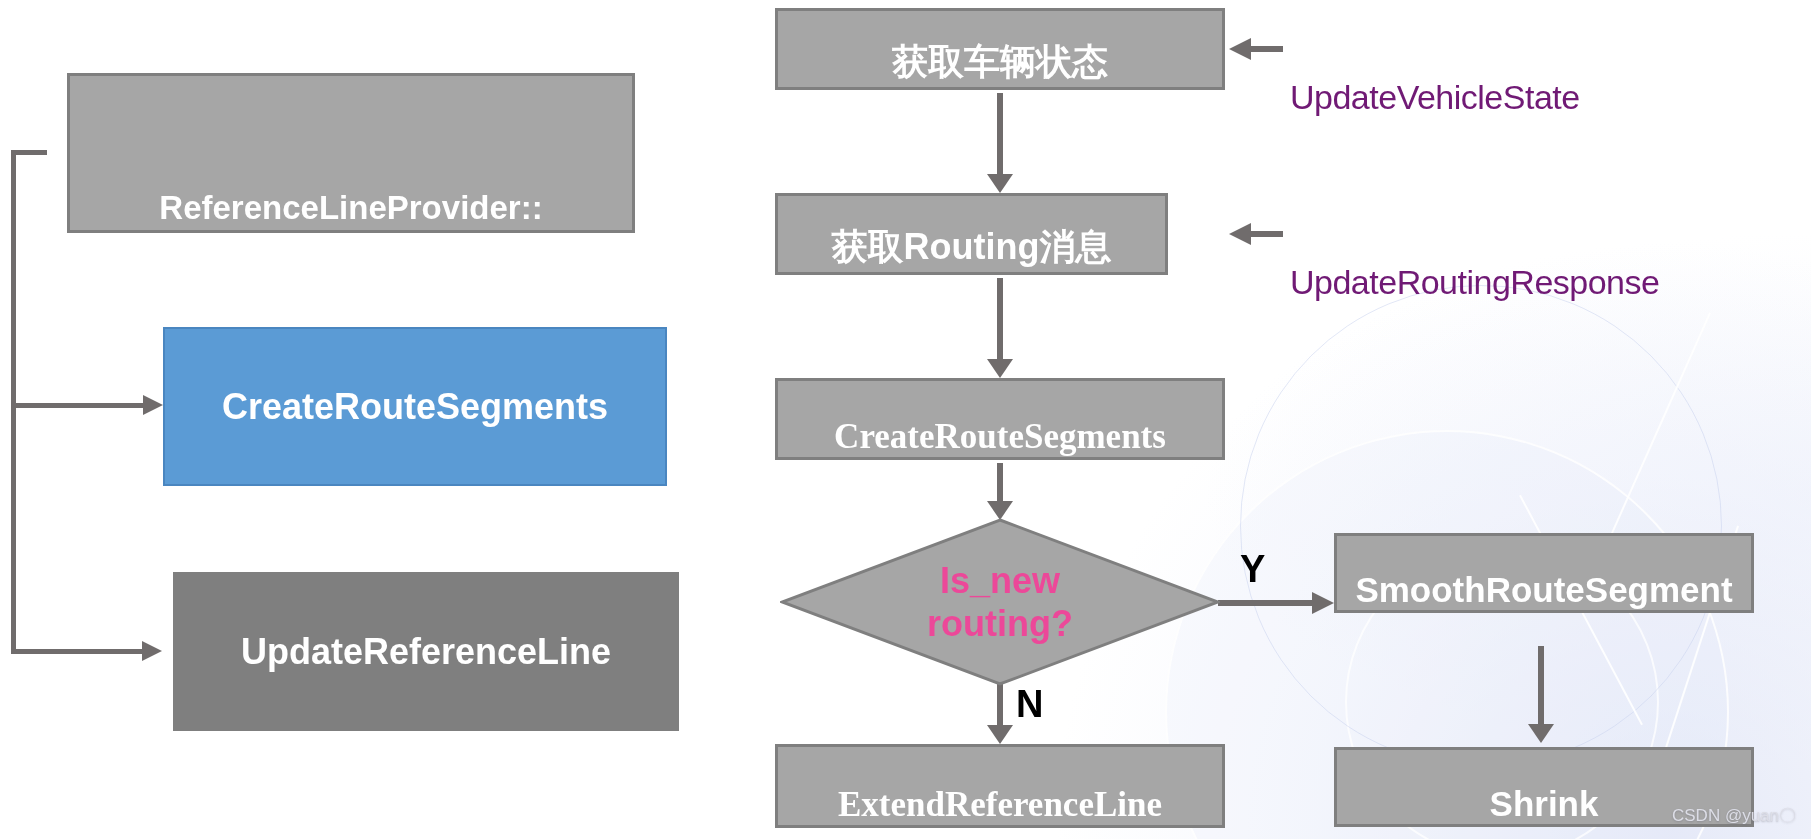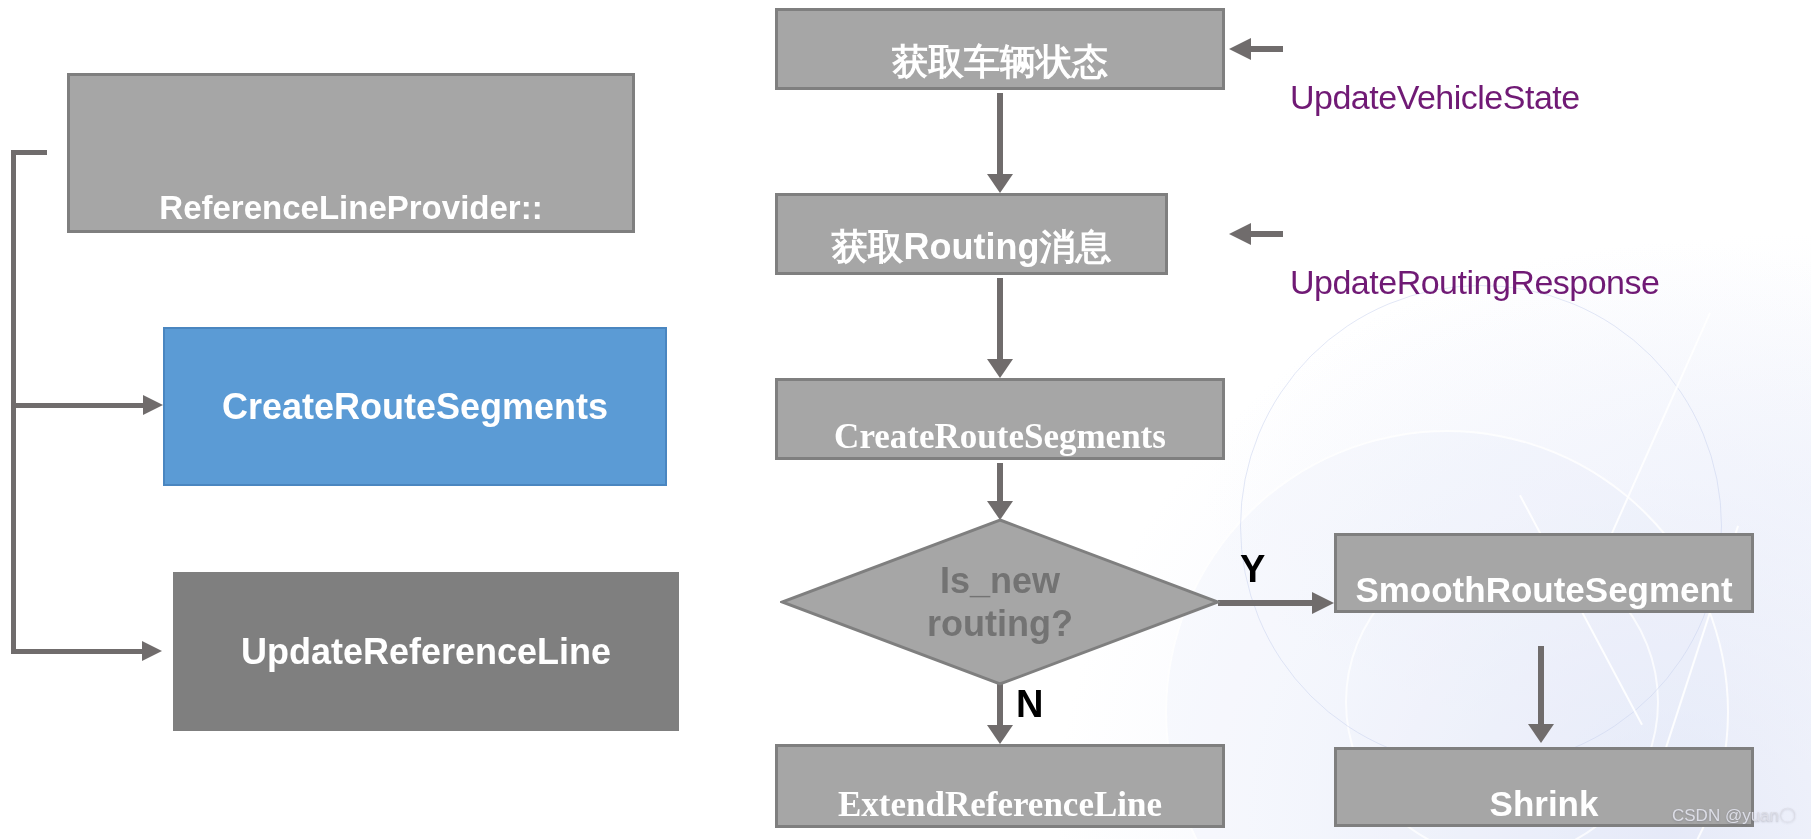--- a/index.html
+++ b/index.html
@@ -41,21 +41,21 @@
   .boxA{left:775px;top:8px;width:450px;height:82px;font-size:36px;}
   .boxB{left:775px;top:193px;width:393px;height:82px;font-size:36px;}
   .boxC{left:775px;top:378px;width:450px;height:82px;font-size:35px;font-family:Liberation Serif, serif;}
   .boxD{left:775px;top:744px;width:450px;height:84px;font-size:35px;font-family:Liberation Serif, serif;}
   .boxSmooth{left:1334px;top:533px;width:420px;height:80px;font-size:35px;}
   .boxShrink{left:1334px;top:747px;width:420px;height:80px;font-size:35px;}
 
   .diamond-wrap{position:absolute;left:780px;top:518px;width:440px;height:168px;z-index:2;}
   .diamond-label{position:absolute;left:780px;top:518px;width:440px;height:168px;z-index:3;
     display:flex;flex-direction:column;align-items:center;justify-content:center;
-    color:#737373;font-weight:bold;font-size:36px;line-height:1.2;text-align:center;}
+    color:#ec4899;font-weight:bold;font-size:36px;line-height:1.2;text-align:center;}
 
   
   .shaft{position:absolute;background:#706c6c;z-index:1;}
   .head{position:absolute;width:0;height:0;z-index:1;}
   .head-down{border-left:13px solid transparent;border-right:13px solid transparent;border-top:19px solid #706c6c;}
   .head-left{border-top:11px solid transparent;border-bottom:11px solid transparent;border-right:22px solid #706c6c;}
   .head-right{border-top:11px solid transparent;border-bottom:11px solid transparent;border-left:22px solid #706c6c;}
 
   
   .side-label{position:absolute;color:#701a75;font-weight:normal;font-size:34px;letter-spacing:-0.5px;z-index:2;white-space:nowrap;margin-top:48px;}

